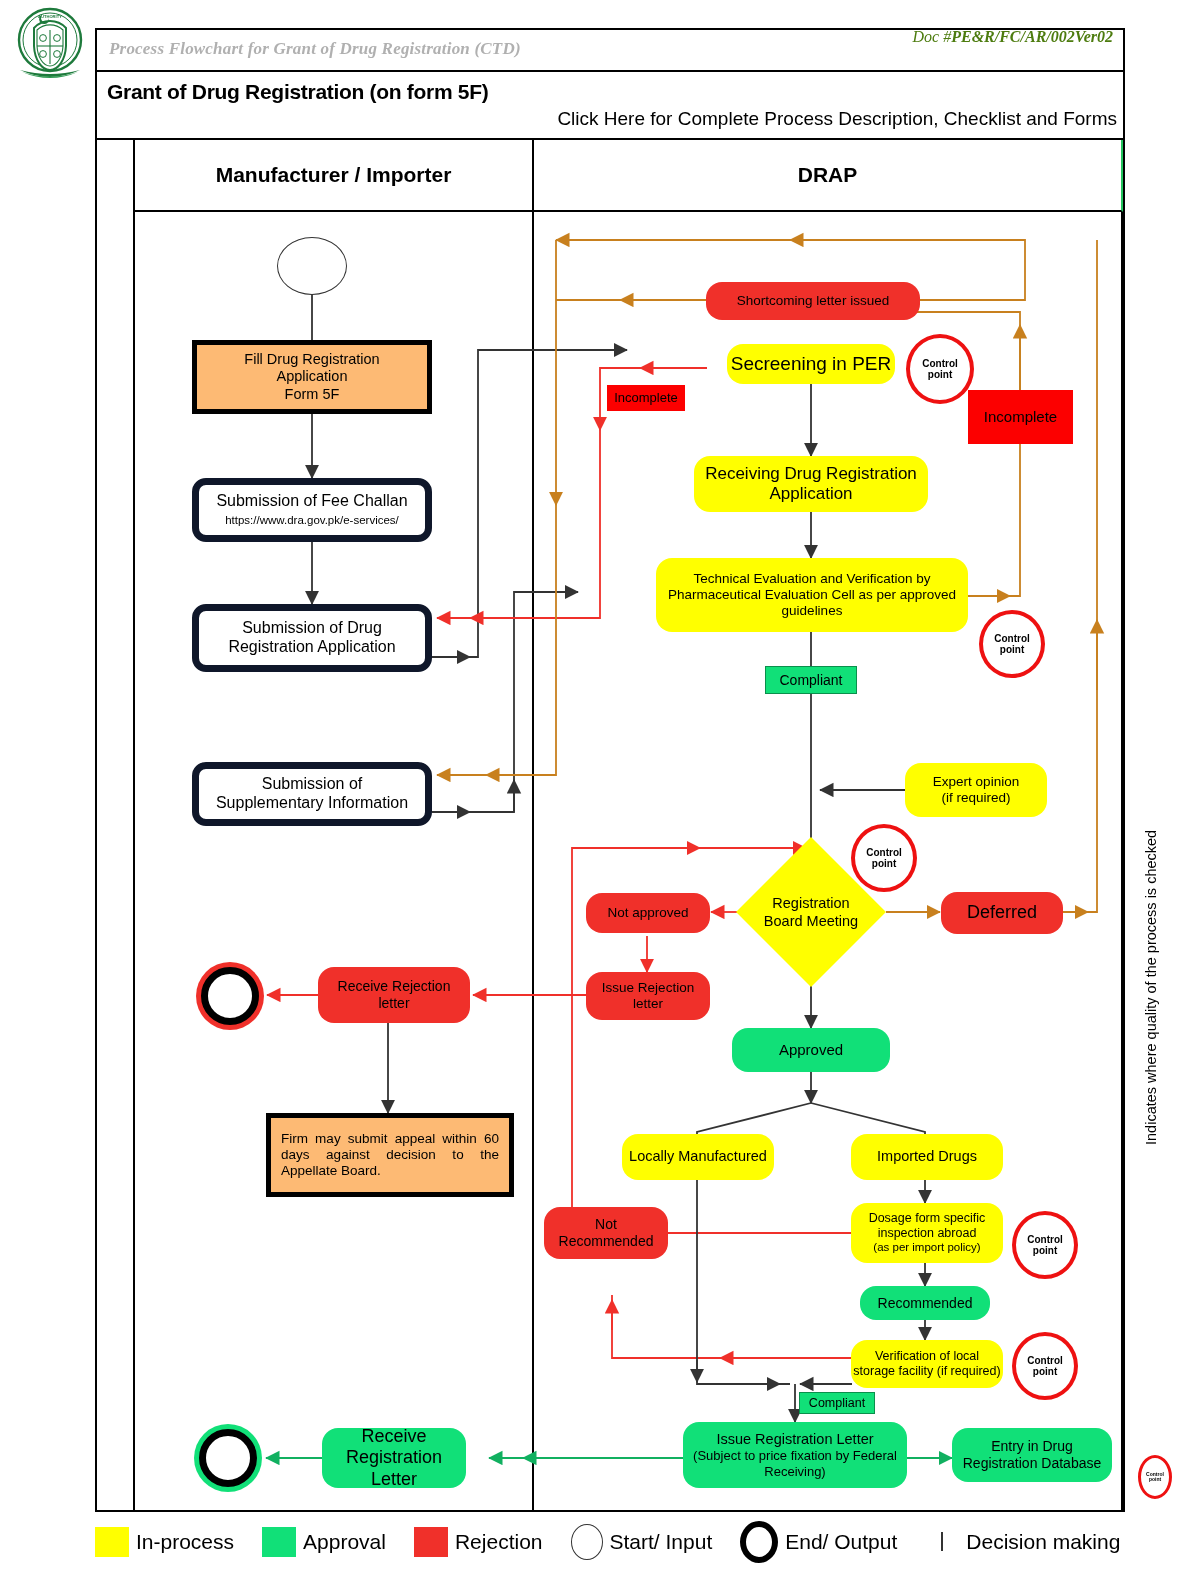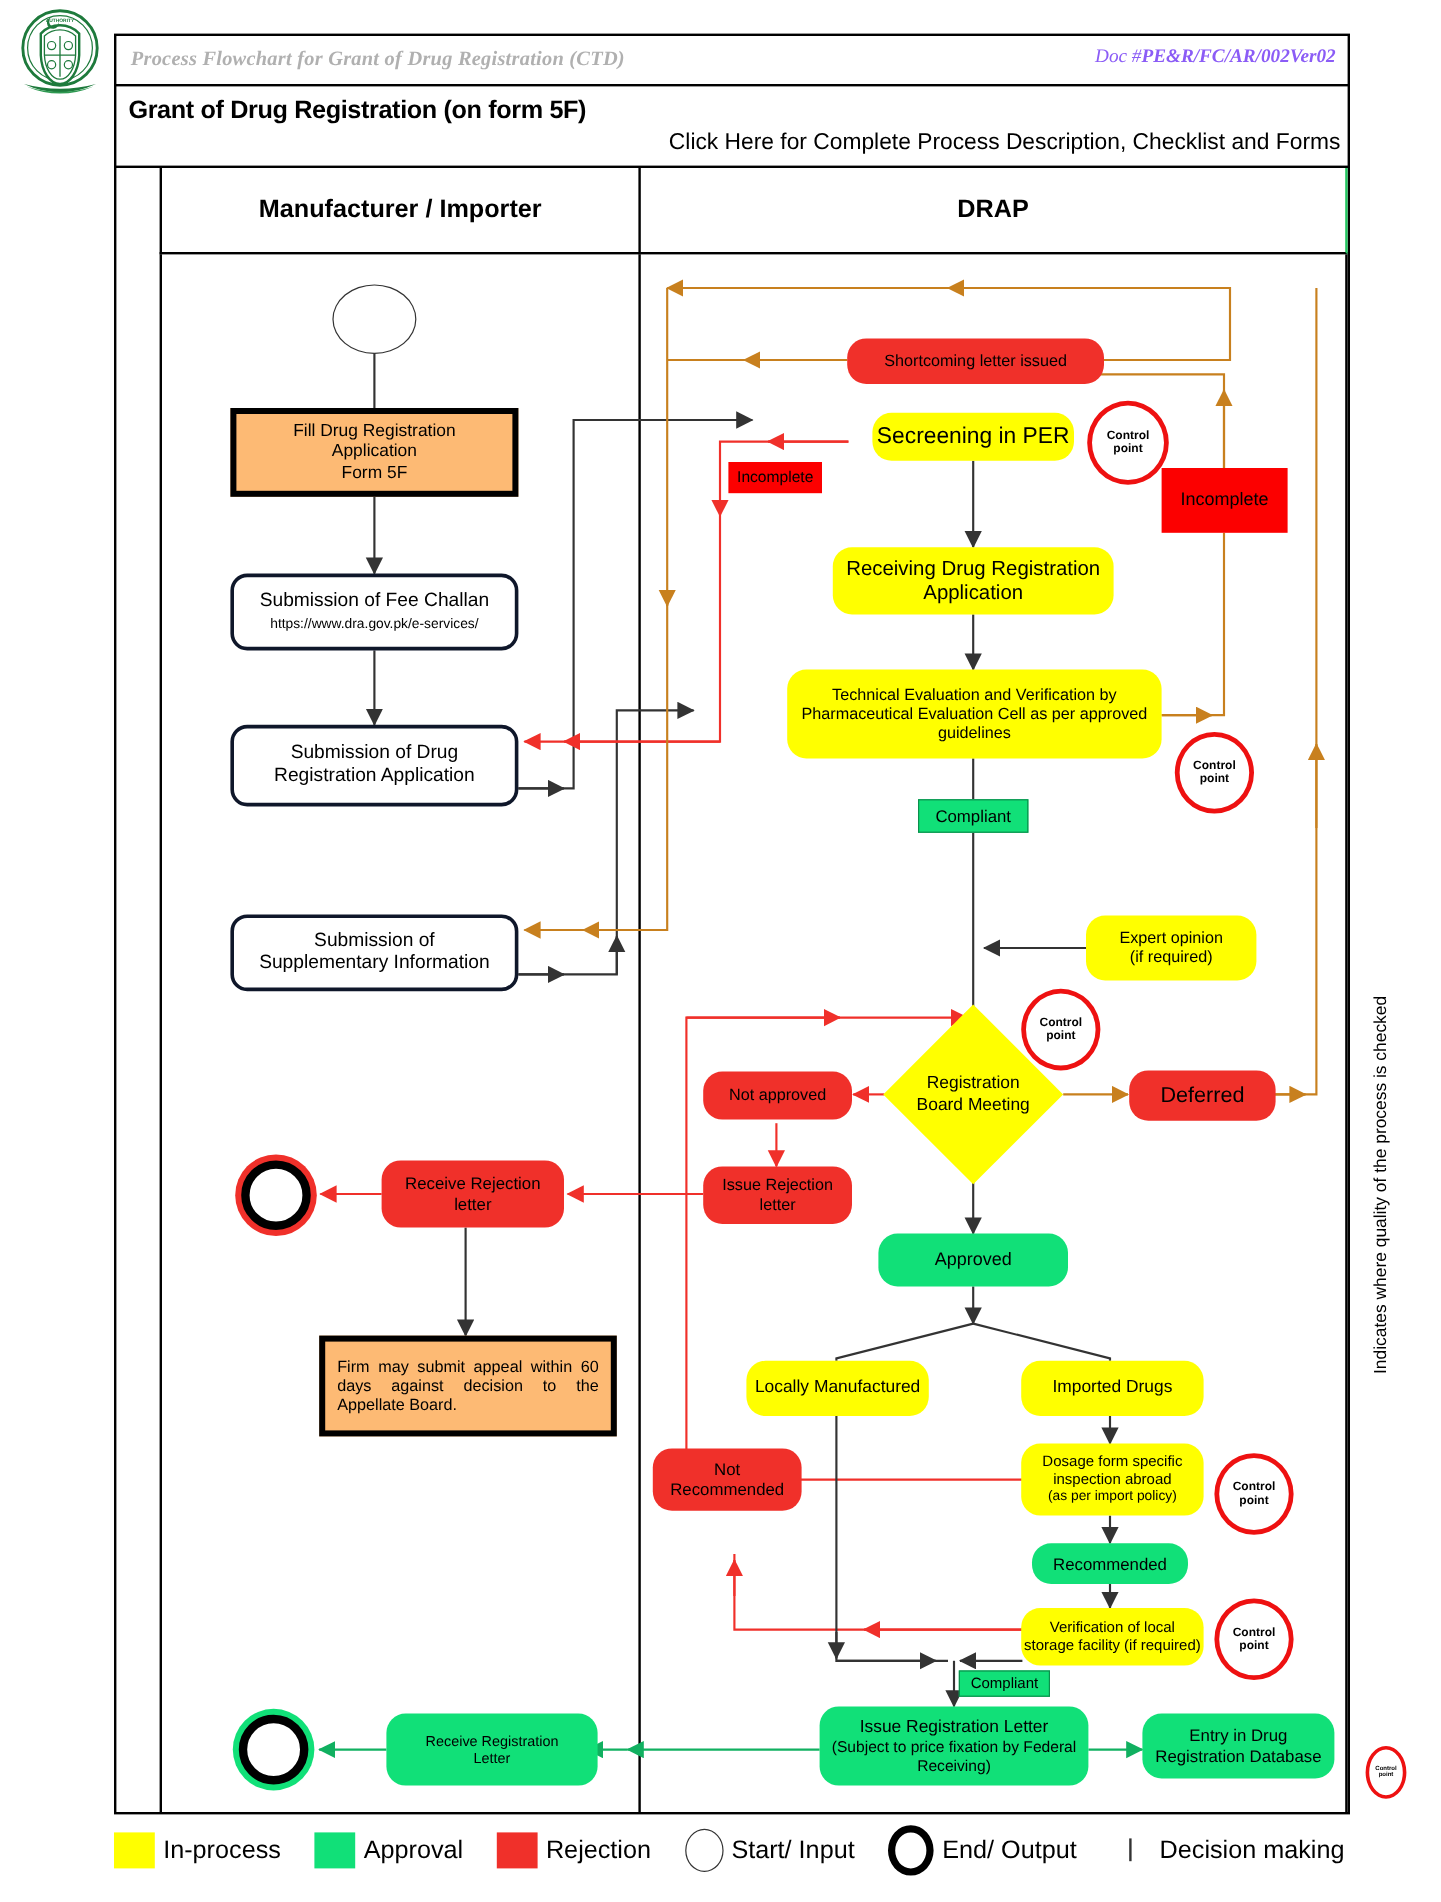--- a/index.html
+++ b/index.html
@@ -7,21 +7,21 @@
   body{width:1201px;height:1585px;font-family:"Liberation Sans",sans-serif;color:#000;position:relative;overflow:hidden;}
   #root{position:absolute;left:0;top:0;width:1201px;height:1585px;}
 
   
   .logo{position:absolute;left:4px;top:6px;width:92px;height:78px;}
 
   
   .frame{position:absolute;left:95px;top:28px;width:1030px;height:1484px;border:2px solid #000;box-sizing:border-box;background:transparent;}
   .hdrband{position:absolute;left:95px;top:28px;width:1030px;height:44px;border-bottom:2px solid #000;box-sizing:border-box;}
   .hdr-title{position:absolute;left:14px;top:11px;font-family:"Liberation Serif",serif;font-style:italic;font-weight:700;font-size:17px;color:#b0b0b0;letter-spacing:.2px;}
-  .hdr-doc{position:absolute;right:12px;top:11px;font-family:"Liberation Serif",serif;font-style:italic;font-size:16px;color:#8b5cf6;}
+  .hdr-doc{position:absolute;right:12px;top:0;font-family:"Liberation Serif",serif;font-style:italic;font-size:16px;color:#4d7c0f;}
   .hdr-doc b{font-weight:700;}
 
   .titleband{position:absolute;left:95px;top:72px;width:1030px;height:68px;border-bottom:2px solid #000;box-sizing:border-box;}
   .big-title{position:absolute;left:12px;top:8px;font-size:21px;font-weight:700;letter-spacing:-.3px;}
   .click-here{position:absolute;right:8px;top:36px;font-size:19px;}
 
   
   .lane-hdr{position:absolute;top:140px;height:72px;border-bottom:2px solid #000;box-sizing:border-box;display:flex;align-items:center;justify-content:center;font-size:21px;font-weight:700;}
   .lane-hdr.left{left:133px;width:401px;border-left:2px solid #000;border-right:2px solid #000;}
   .lane-hdr.right{left:534px;width:589px;border-right:2px solid #22c55e;}
@@ -33,21 +33,21 @@
   #wires{position:absolute;left:0;top:0;width:1201px;height:1585px;pointer-events:none;}
 
   
   .node{position:absolute;box-sizing:border-box;display:flex;flex-direction:column;align-items:center;justify-content:center;text-align:center;line-height:1.18;}
   .rr{border-radius:16px;}
   .yellow{background:#ffff00;}
   .green{background:#11e078;}
   .red{background:#f0302a;}
   .sq-red{background:#fc0000;border-radius:0;}
   .sq-green{background:#11e078;border:1px solid #0b8f4c;border-radius:0;}
-  .plain{background:#fff;border:3px solid #0f172a;border-radius:14px;}
+  .plain{background:#fff;border:7px solid #0f172a;border-radius:14px;}
   .thickbox{background:#fdba74;border:5px solid #000;border-radius:0;}
 
   .n-sub{font-size:11.5px;}
   .n-sub2{font-size:13px;}
 
   
   .circ{position:absolute;border-radius:50%;box-sizing:border-box;}
   .circ-start{border:1.5px solid #333;background:#fff;}
   .circ-end-red{border:7px solid #000;background:#fff;box-shadow:0 0 0 5px #f0302a;}
   .circ-end-green{border:7px solid #000;background:#fff;box-shadow:0 0 0 5px #11e078;}
@@ -261,21 +261,21 @@
     <div>Receive Rejection</div>
     <div>letter</div>
   </div>
 
   <div class="node thickbox" style="left:266px;top:1113px;width:248px;height:84px;font-size:13.5px;padding:0 10px;align-items:stretch;justify-content:center;">
     <div style="text-align:justify;">Firm may submit appeal within 60 days against decision to the Appellate Board.</div>
   </div>
 
   <div class="circ circ-end-green" style="left:199px;top:1429px;width:58px;height:58px;"></div>
 
-  <div class="node rr green" style="left:322px;top:1428px;width:176px;height:60px;font-size:12px;">
+  <div class="node rr green" style="left:322px;top:1428px;width:144px;height:60px;font-size:18px;">
     <div>Receive Registration</div>
     <div>Letter</div>
   </div>
 
   <div class="node rr red" style="left:706px;top:282px;width:214px;height:38px;font-size:13.5px;">
     <div>Shortcoming letter issued</div>
   </div>
 
   <div class="node rr yellow" style="left:727px;top:344px;width:168px;height:40px;font-size:19px;">
     <div>Secreening in PER</div>

